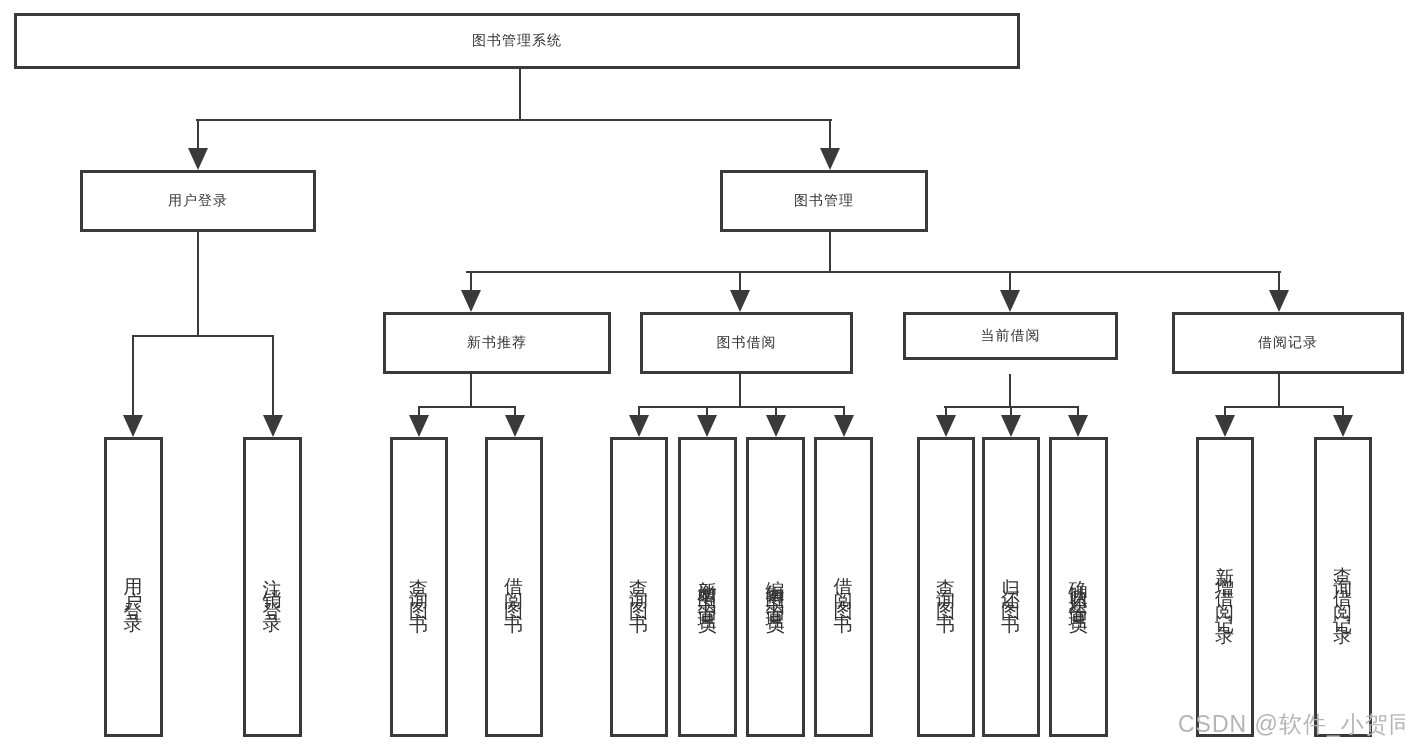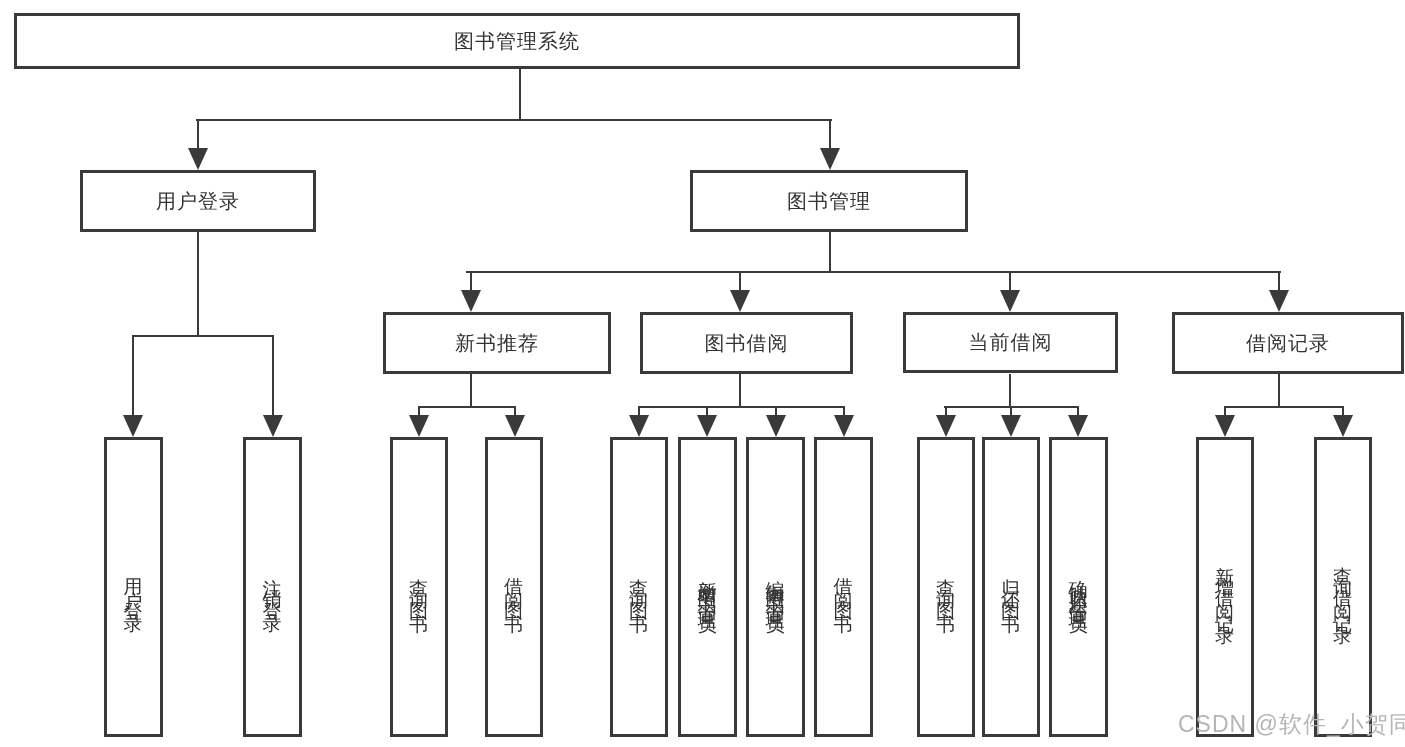--- a/index.html
+++ b/index.html
@@ -13,21 +13,21 @@
   }
   .node {
     position: absolute;
     box-sizing: border-box;
     border: 3px solid #3a3a3a;
     background: #ffffff;
     display: flex;
     align-items: center;
     justify-content: center;
     color: #333333;
-    font-size: 20px;
+    font-size: 14px;
     letter-spacing: 1px;
     z-index: 2;
   }
   .leaf {
     position: absolute;
     box-sizing: border-box;
     border: 3px solid #3a3a3a;
     background: #ffffff;
     top: 437px;
     height: 300px;
@@ -77,31 +77,31 @@
 
 <div id="canvas">
 
   <div class="node" style="left:14px; top:13px; width:1006px; height:56px;">
     <span>图书管理系统</span>
   </div>
 
   <div class="node" style="left:80px; top:170px; width:236px; height:62px;">
     <span>用户登录</span>
   </div>
-  <div class="node" style="left:690px; top:170px; width:278px; height:62px;">
+  <div class="node" style="left:720px; top:170px; width:208px; height:62px;">
     <span>图书管理</span>
   </div>
 
   <div class="node" style="left:383px; top:312px; width:228px; height:62px;">
     <span>新书推荐</span>
   </div>
   <div class="node" style="left:633px; top:312px; width:213px; height:62px;margin-left:7px;">
     <span>图书借阅</span>
   </div>
-  <div class="node" style="left:903px; top:312px; width:215px; height:61px;">
+  <div class="node" style="left:903px; top:312px; width:215px; height:48px;">
     <span>当前借阅</span>
   </div>
   <div class="node" style="left:1172px; top:312px; width:232px; height:62px;">
     <span>借阅记录</span>
   </div>
 
   <div class="leaf" style="left:104px; width:59px;">
     <span class="vtext">用户登录</span>
   </div>
   <div class="leaf" style="left:243px; width:59px;">

